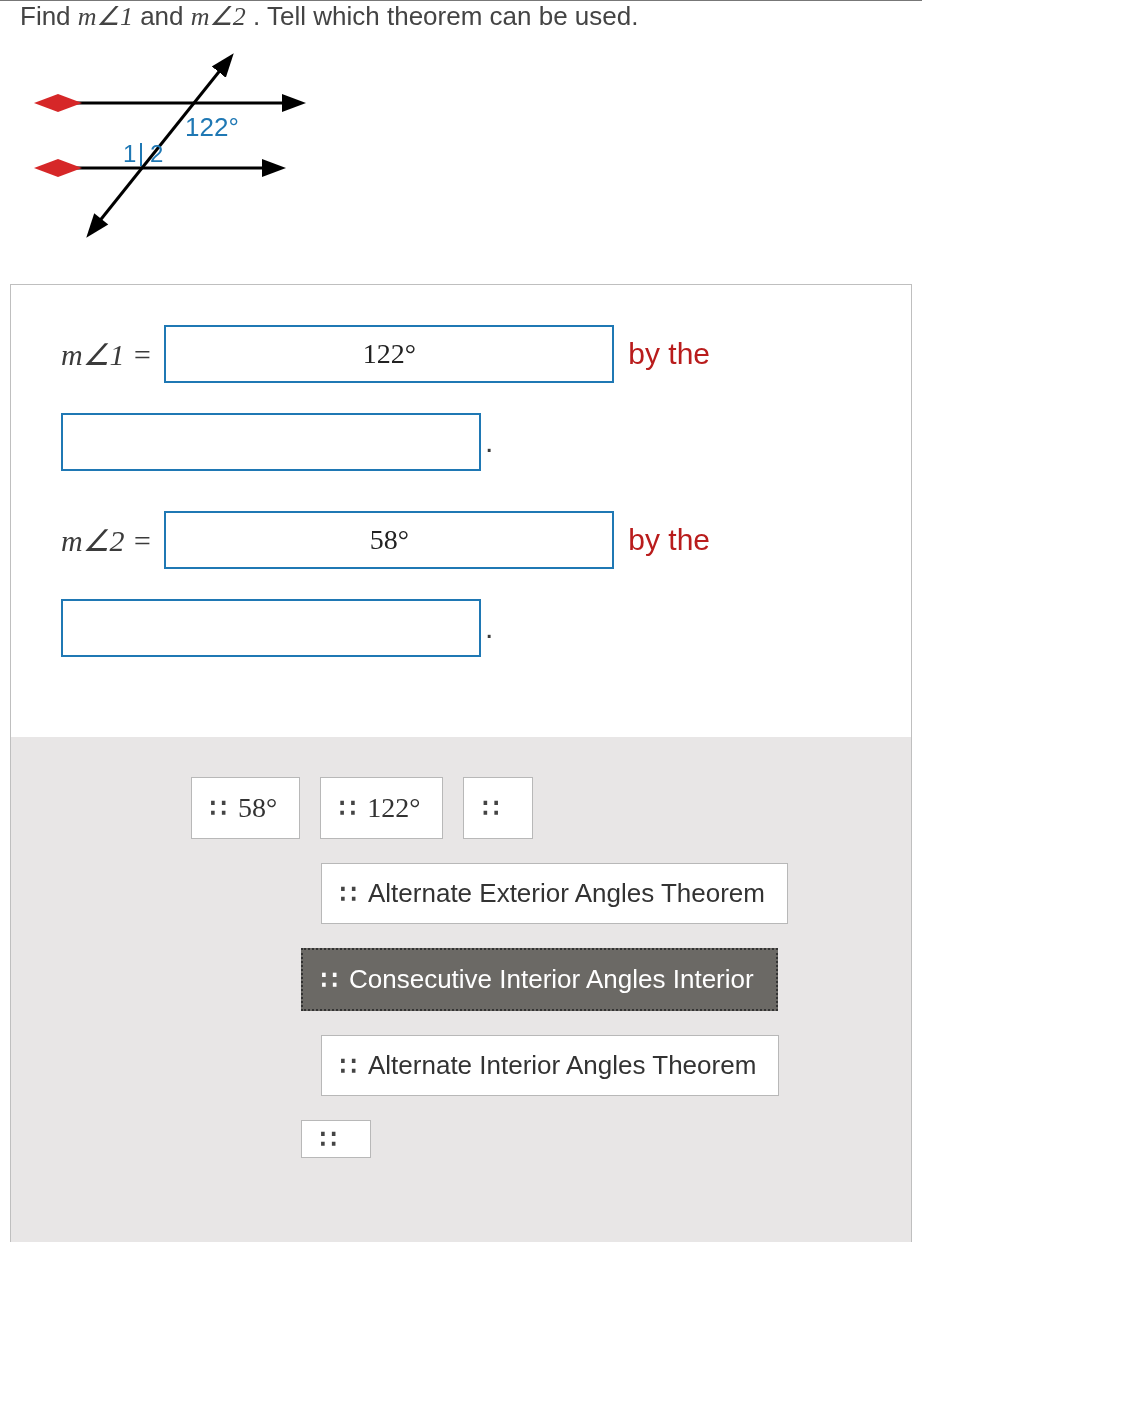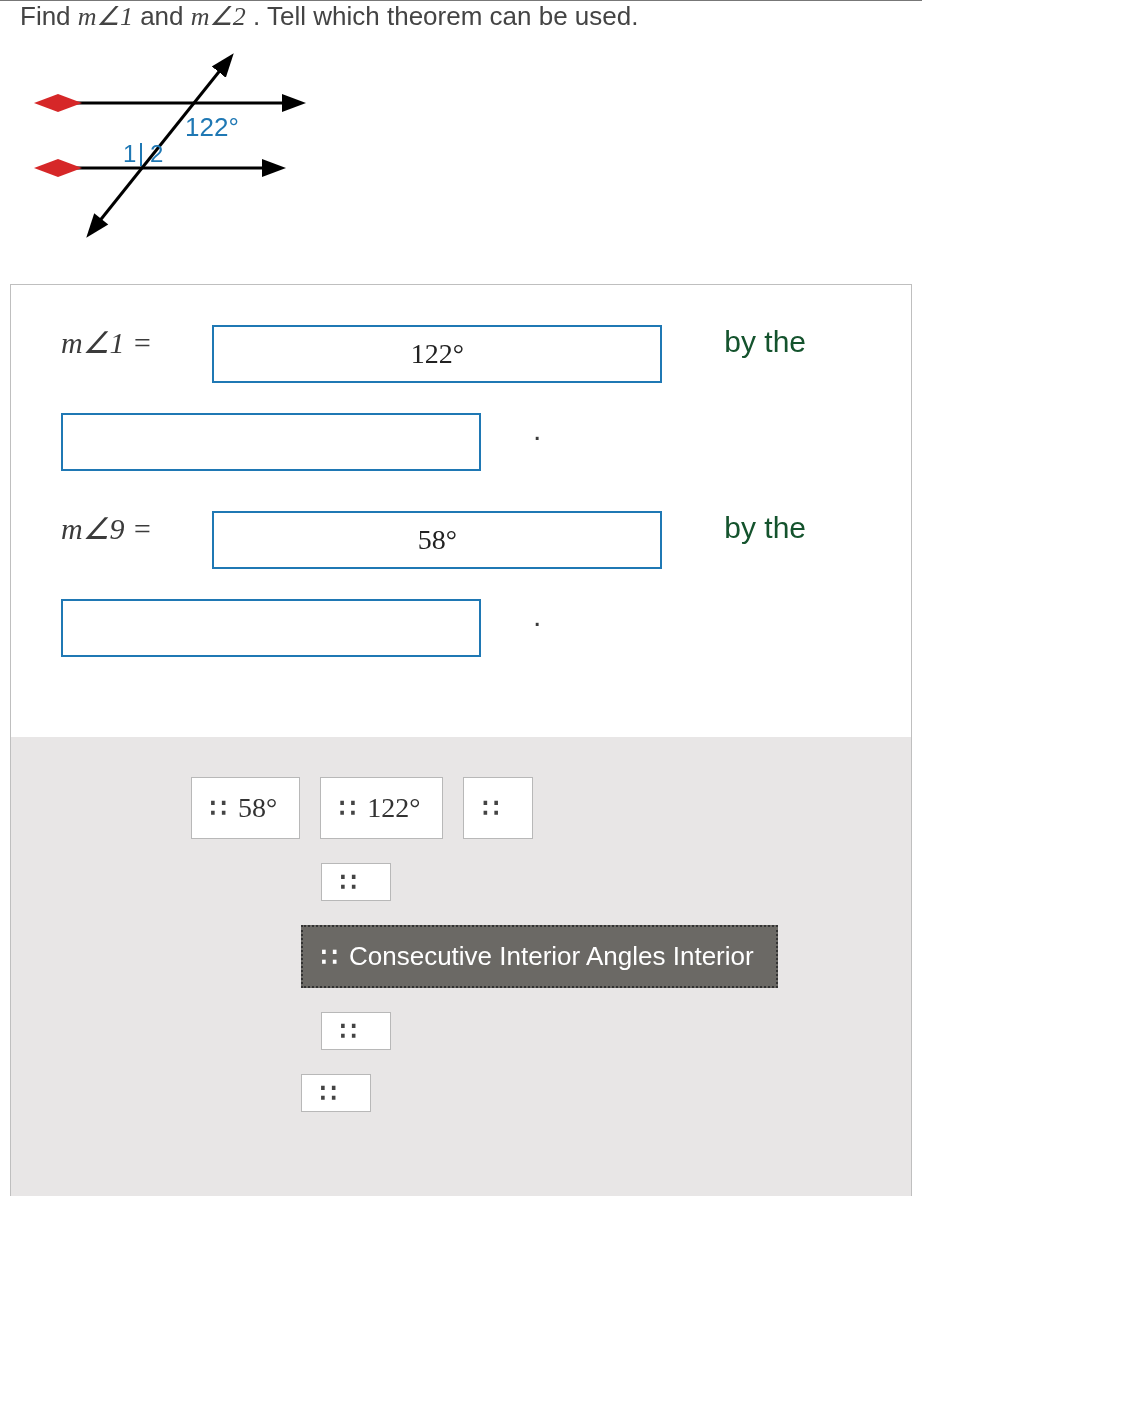--- a/index.html
+++ b/index.html
@@ -26,41 +26,40 @@
     border: 1px solid #bfbfbf;
     border-bottom: none;
     margin: 0 10px 0 10px;
   }
   .answers-zone {
     background: #fff;
     padding: 40px 40px 50px 50px;
   }
   .line {
     display: flex;
-    align-items: flex-start;
+    align-items: center;
     margin-bottom: 30px;
     flex-wrap: wrap;
     font-size: 28px;
-    gap: 48px;
   }
   .expr { font-family: "Times New Roman", serif; font-size: 30px; margin-right: 12px; }
   .dropzone {
     border: 2px solid #1f78b4;
     background: #fff;
     min-height: 58px;
     display: inline-flex;
     align-items: center;
     justify-content: center;
     font-family: "Times New Roman", serif;
     font-size: 28px;
     color: #222;
   }
   .dz-val { width: 450px; margin-right: 14px; }
   .dz-theorem { width: 420px; }
-  .bythe { font-size: 30px; color: #14532d; }
+  .bythe { font-size: 30px; color: #b91c1c; }
   .period { font-size: 30px; margin-left: 4px; }
   .spacer-row { height: 10px; }
   .tiles-zone {
     background: #e8e6e6;
     padding: 40px 40px 60px 40px;
   }
   .tile-row {
     display: flex;
     justify-content: flex-start;
     margin-bottom: 24px;
@@ -155,21 +154,21 @@
         <span class="dropzone dz-theorem">
           <span></span>
         </span>
         <span class="period">.</span>
       </div>
 
       <div class="spacer-row"></div>
 
       <div class="line">
         <span class="expr">
-          <span class="mathit">m∠9 =</span>
+          <span class="mathit">m∠2 =</span>
         </span>
         <span class="dropzone dz-val">
           <span class="mathrm">58°</span>
         </span>
         <span class="bythe">by the</span>
       </div>
       <div class="line">
         <span class="dropzone dz-theorem">
           <span></span>
         </span>
@@ -190,33 +189,35 @@
           <span class="label math">122°</span>
         </div>
         <div class="tile">
           <span class="grip">∷</span>
         </div>
       </div>
 
       <div class="tile-row tile-indent2">
         <div class="tile">
           <span class="grip">∷</span>
+          <span class="label">Alternate Exterior Angles Theorem</span>
         </div>
       </div>
 
       <div class="tile-row tile-indent3">
         <div class="tile active">
           <span class="grip">∷</span>
           <span class="label">Consecutive Interior Angles Interior</span>
         </div>
       </div>
 
       <div class="tile-row tile-indent2">
         <div class="tile">
           <span class="grip">∷</span>
+          <span class="label">Alternate Interior Angles Theorem</span>
         </div>
       </div>
 
       <div class="tile-row tile-indent3">
         <div class="tile">
           <span class="grip">∷</span>
         </div>
       </div>
 
     </div>

